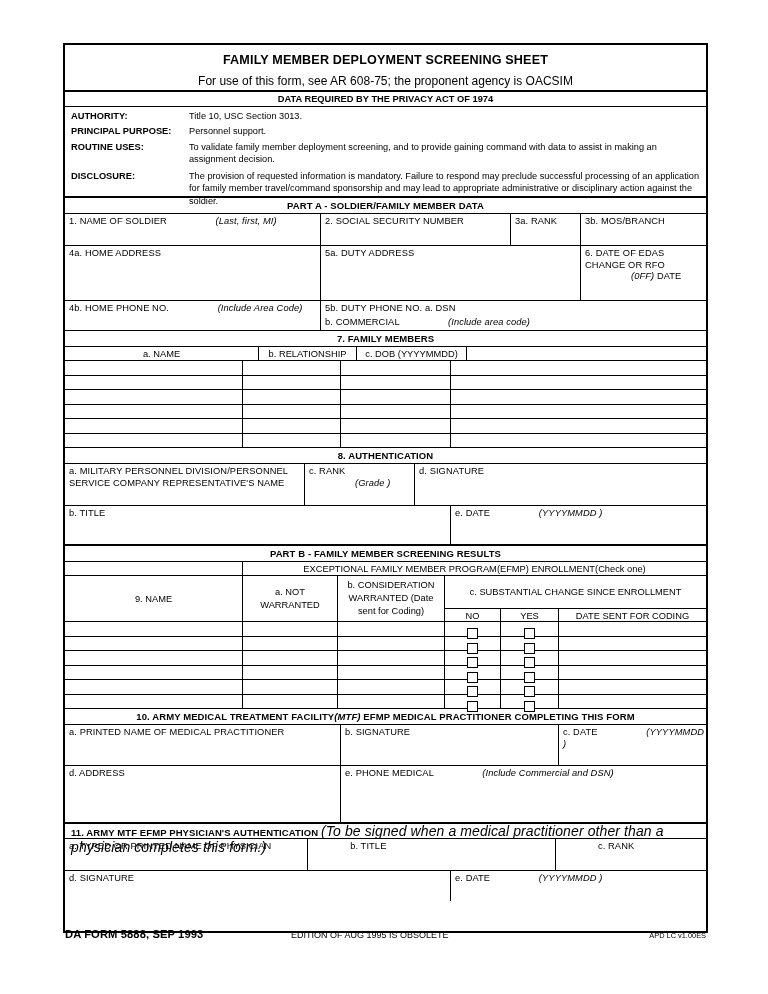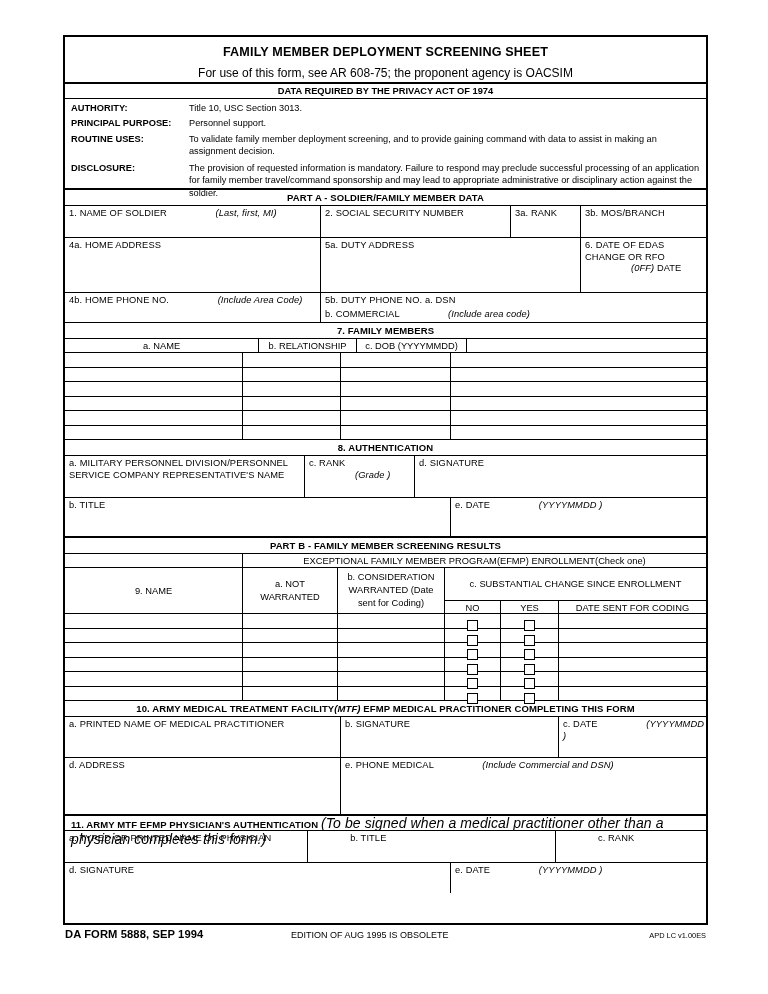--- a/index.html
+++ b/index.html
@@ -22,21 +22,21 @@
     left: 0; top: 0;
     width: 768px;
     height: 994px;
     background: #fff;
   }
 
   
   .form-frame {
     position: absolute;
     left: 63px;
-    top: 35px;
+    top: 43px;
     width: 645px;
     height: 890px;
     border: 2px solid #000;
     box-sizing: border-box;
     background: #fff;
   }
 
   .row { display: flex; box-sizing: border-box; }
   .cell { box-sizing: border-box; position: relative; }
   .bb { border-bottom: 1px solid #000; }
@@ -483,18 +483,18 @@
       </div>
       <div class="cell lbl" style="width:255px;">
         <span>e.  DATE</span>
         <span class="it">(YYYYMMDD )</span>
       </div>
     </div>
 
   </div>
 
   <div class="footer">
-    <div class="ft-left">DA FORM 5888, SEP 1994</div>
+    <div class="ft-left">DA FORM 5888, SEP 1993</div>
     <div class="ft-center">EDITION OF AUG 1995 IS OBSOLETE</div>
     <div class="ft-right">APD LC v1.00ES</div>
   </div>
 
 </div>
 
 </body></html>

